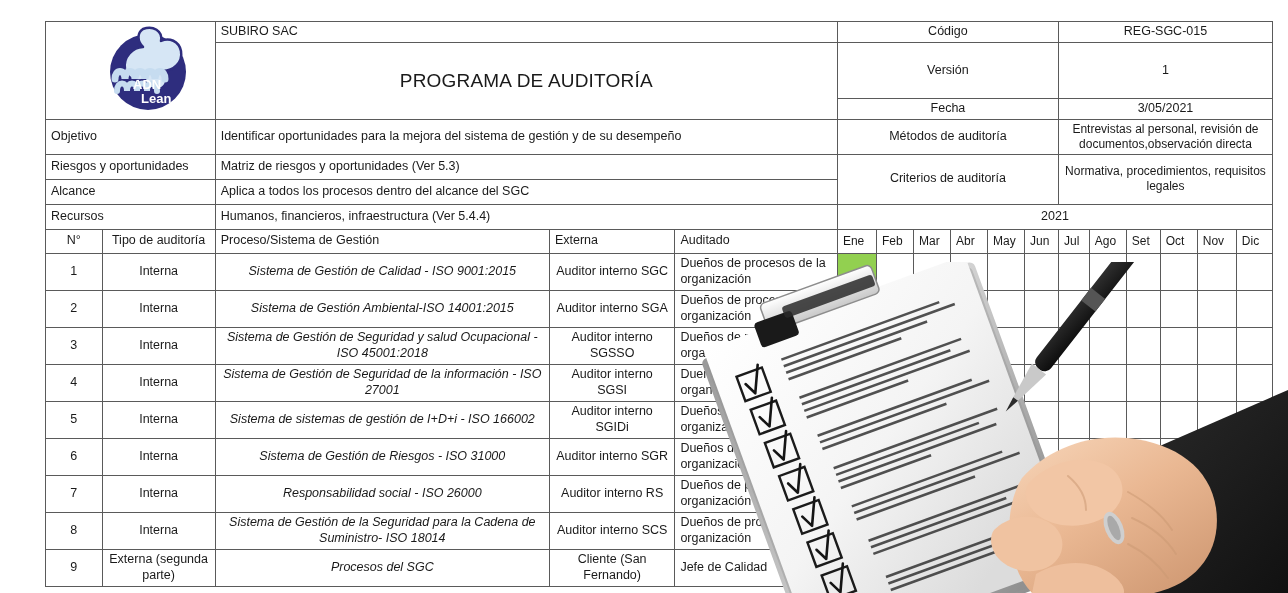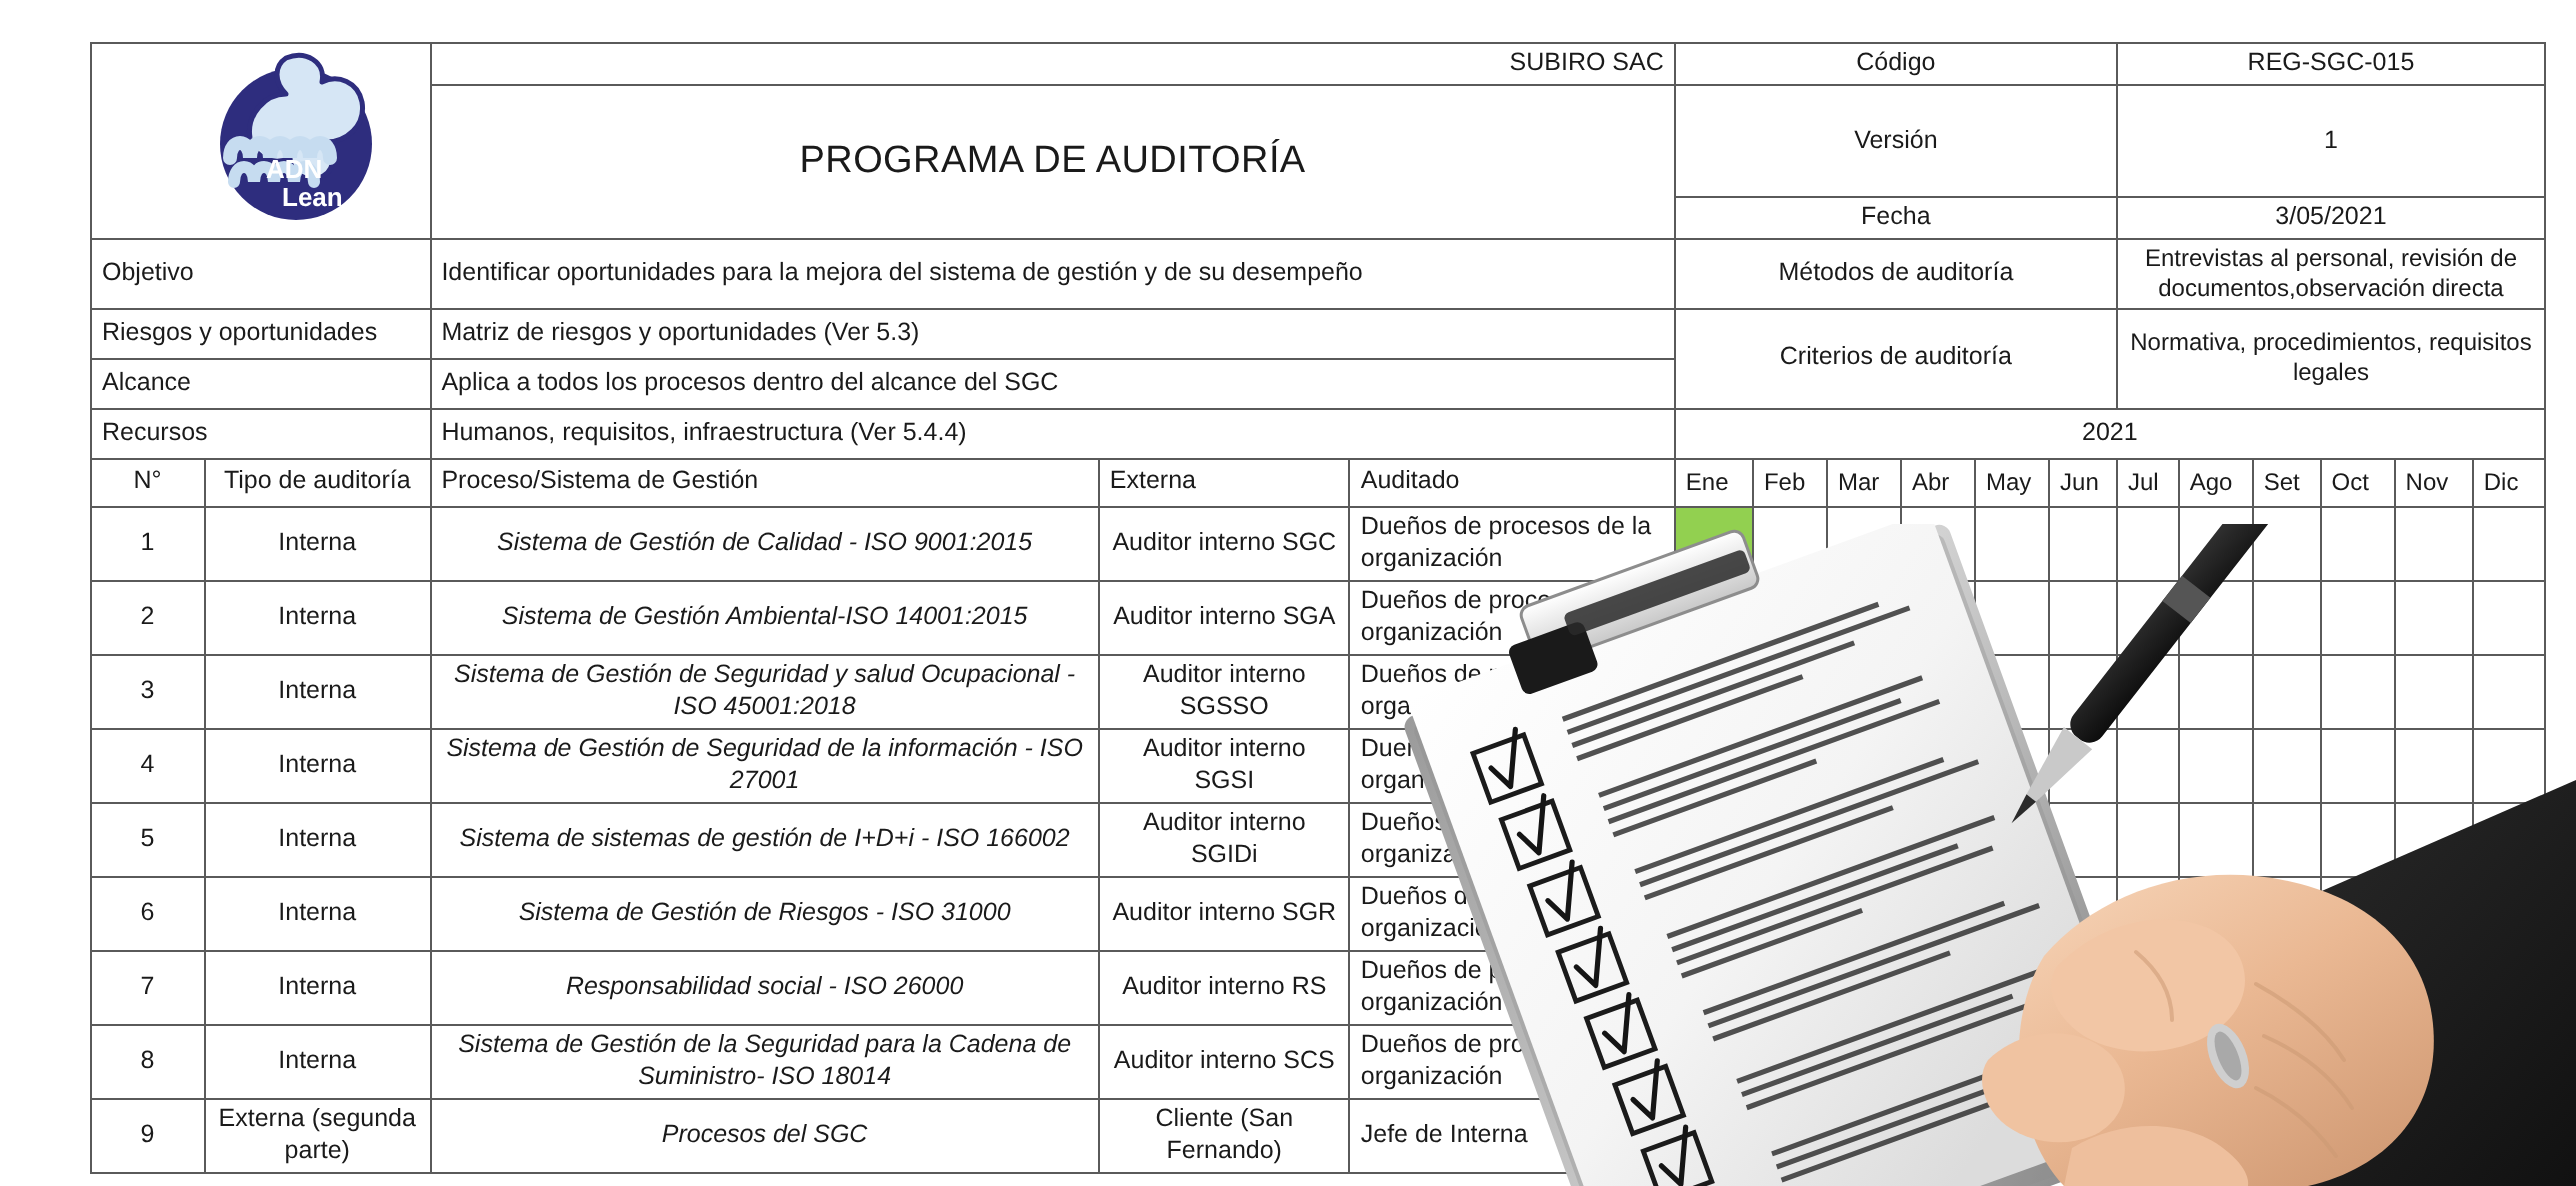--- a/index.html
+++ b/index.html
@@ -45,21 +45,21 @@
     text-align: center;
     font-size: 12.5px;
   }
   .val-c { text-align: center; }
   .logo-cell {
     background: #ffffff;
     padding: 0;
     position: relative;
   }
   .company {
-    text-align: right;
+    text-align: left;
     font-weight: bold;
     font-size: 12.5px;
     background: #ffffff;
     margin-left: 14px;
   }
   .doc-title {
     text-align: center;
     font-weight: bold;
     font-size: 19px;
     letter-spacing: .2px;
@@ -175,21 +175,21 @@
         <td class="val-c" rowspan="2" colspan="6" style="font-size:12px">Normativa, procedimientos, requisitos legales</td>
       </tr>
 
       <tr style="height:25px">
         <td class="lbl" colspan="2">Alcance</td>
         <td colspan="3">Aplica a todos los procesos dentro del alcance del SGC</td>
       </tr>
 
       <tr style="height:25px">
         <td class="lbl" colspan="2">Recursos</td>
-        <td colspan="3">Humanos, requisitos, infraestructura (Ver 5.4.4)</td>
+        <td colspan="3">Humanos, financieros, infraestructura (Ver 5.4.4)</td>
         <td class="year" colspan="12">2021</td>
       </tr>
 
       <tr style="height:24px">
         <td class="colhead ctr">N°</td>
         <td class="colhead ctr">Tipo de auditoría</td>
         <td class="colhead">Proceso/Sistema de Gestión</td>
         <td class="colhead">Externa</td>
         <td class="colhead">Auditado</td>
         <td class="mhead">Ene</td>
@@ -356,21 +356,21 @@
           <td class="m"></td>
           <td class="m"></td>
           <td class="m"></td>
           <td class="m"></td>
         </tr>
         <tr style="height: 37px;">
           <td class="rownum">9</td>
           <td class="tipo">Externa (segunda parte)</td>
           <td class="proc">Procesos del SGC</td>
           <td class="auditor">Cliente (San Fernando)</td>
-          <td class="aud">Jefe de Interna</td>
+          <td class="aud">Jefe de Calidad</td>
           <td class="m"></td>
           <td class="m"></td>
           <td class="m"></td>
           <td class="m"></td>
           <td class="m"></td>
           <td class="m"></td>
           <td class="m"></td>
           <td class="m"></td>
           <td class="m"></td>
           <td class="m"></td>

